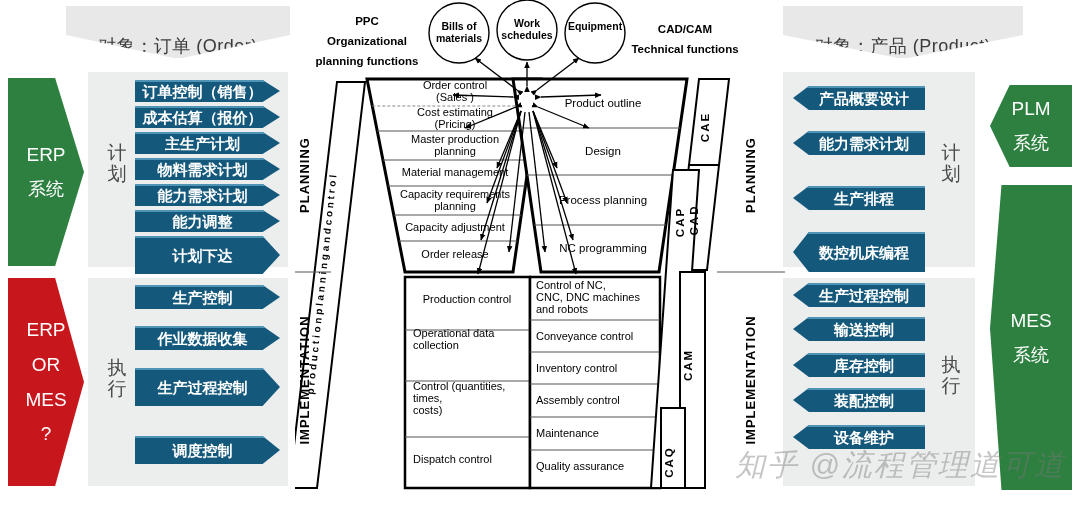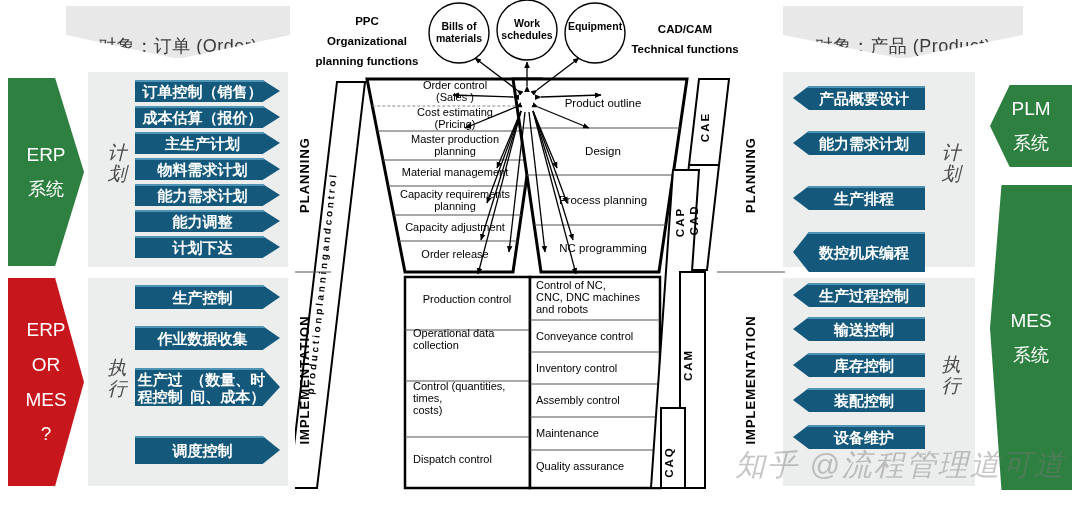--- a/index.html
+++ b/index.html
@@ -29,21 +29,21 @@
                clip-path:polygon(0 0,62% 0,100% 50%,62% 100%,0 100%);}
   .flag-left{  -webkit-clip-path:polygon(100% 0,100% 100%,24% 100%,0 50%,24% 0);
                clip-path:polygon(100% 0,100% 100%,24% 100%,0 50%,24% 0);}
   .flag-left-tall{ -webkit-clip-path:polygon(100% 0,100% 100%,14% 100%,0 47%,14% 0);
                    clip-path:polygon(100% 0,100% 100%,14% 100%,0 47%,14% 0);}
 
   
   .panel{position:absolute;background:#eceded;}
   .phase-label{
     position:absolute;color:#4a4a4a;font-size:19px;line-height:1.1;
-    text-align:center;width:26px;font-style:italic;
+    text-align:center;width:26px;
   }
 
   
   .chip{
     position:absolute;background:#14597c;color:#ffffff;
     font-size:15px;font-weight:bold;line-height:1.15;
     display:flex;align-items:center;justify-content:center;
     text-align:center;border-top:2px solid #4f94b4;box-sizing:border-box;
   }
   .chip-r{ -webkit-clip-path:polygon(0 0,88% 0,100% 50%,88% 100%,0 100%);
@@ -102,39 +102,38 @@
     </div>
     <div class="chip chip-r" style="left: 135px; width: 145px; top: 158px; height: 22px;">
       <span>物料需求计划</span>
     </div>
     <div class="chip chip-r" style="left: 135px; width: 145px; top: 184px; height: 22px;">
       <span>能力需求计划</span>
     </div>
     <div class="chip chip-r" style="left: 135px; width: 145px; top: 210px; height: 22px;">
       <span>能力调整</span>
     </div>
-    <div class="chip chip-r" style="left: 135px; width: 145px; top: 236px; height: 22px;">
+    <div class="chip chip-r" style="left: 135px; width: 145px; top: 236px; height: 38px;">
       <span>计划下达</span>
     </div>
   </div>
 
 <div class="panel" style="left:88px;top:278px;width:200px;height:208px;"></div>
 <div class="phase-label" style="left:104px;top:358px;">
   <span>执 行</span>
 </div>
 <div id="left-execution-items">
     <div class="chip chip-r" style="left: 135px; width: 145px; top: 285px; height: 24px;">
       <span>生产控制</span>
     </div>
     <div class="chip chip-r" style="left: 135px; width: 145px; top: 326px; height: 24px;">
       <span>作业数据收集</span>
     </div>
     <div class="chip chip-r" style="left: 135px; width: 145px; top: 368px; height: 38px;">
       <span>生产过程控制</span>
-      <span>（数量、时间、成本）</span>
     </div>
     <div class="chip chip-r" style="left: 135px; width: 145px; top: 436px; height: 28px;">
       <span>调度控制</span>
     </div>
   </div>
 
 <div class="banner" style="left:783px;top:6px;width:240px;height:46px;">
   <span>对象：产品 (Product)</span>
 </div>
 

